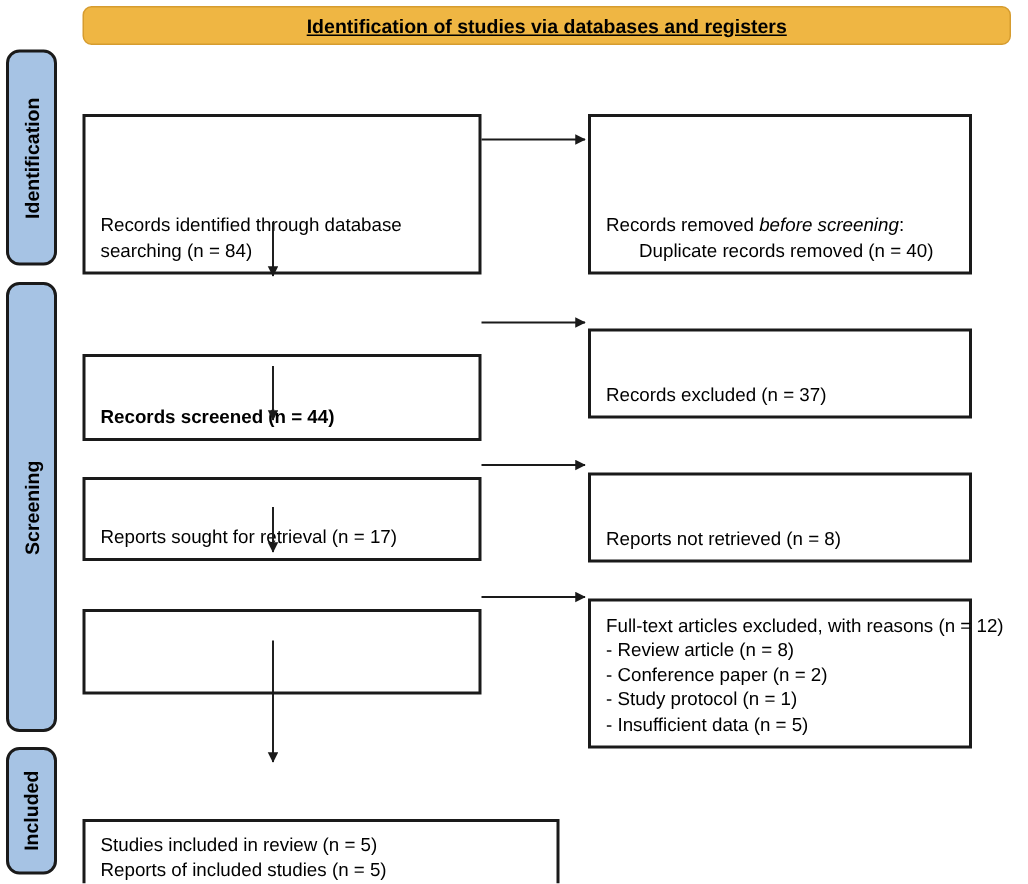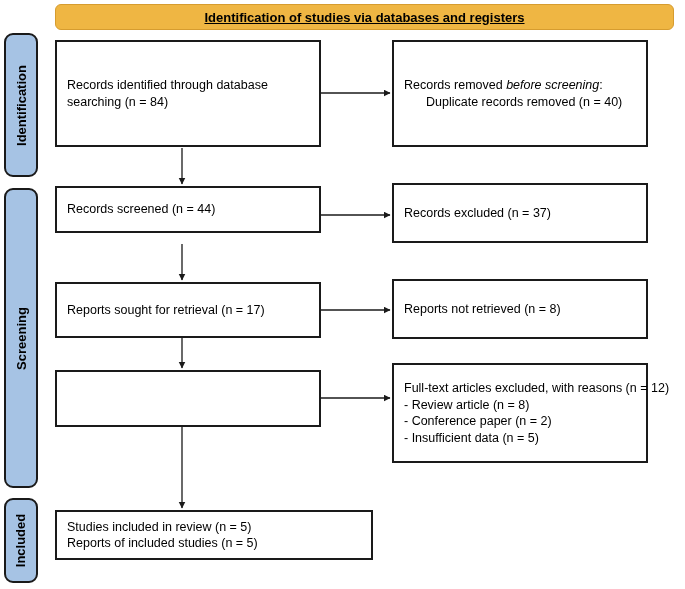--- a/index.html
+++ b/index.html
@@ -40,28 +40,29 @@
   .stage-identification { top: 33px;  height: 144px; }
   .stage-screening      { top: 188px; height: 300px; }
   .stage-included       { top: 498px; height: 85px;  }
   .fbox {
     position: absolute;
     background: #fff;
     border: 2px solid var(--box-border, #1A1A1A);
     box-sizing: border-box;
     font-size: 12.5px;
     line-height: 1.32;
-    display: flex; flex-direction: column; justify-content: center;
+    display: flex; flex-direction: column; justify-content: flex-end;
     padding: 6px 10px;
+    margin-top: 36px;
   }
   .col-left  { left: 55px;  width: 266px; }
   .col-right { left: 392px; width: 256px; }
   .box-identified     { top: 40px;  height: 107px; }
   .box-removed        { top: 40px;  height: 107px; }
-  .box-screened       { top: 186px; height: 47px;  }
+  .box-screened       { top: 200px; height: 58px; font-weight: bold;  }
   .box-excluded       { top: 183px; height: 60px;  }
   .box-sought         { top: 282px; height: 56px;  }
   .box-not-retrieved  { top: 279px; height: 60px;  }
   .box-assessed       { top: 370px; height: 57px;  }
   .box-fulltext       { top: 363px; height: 100px; }
   .box-included-final { top: 510px; height: 50px; width: 318px; }
   .indent { padding-left: 22px; }
   .nowrap { white-space: nowrap; }
   .arrow-layer {
     position: absolute; left: 0; top: 0;
@@ -121,20 +122,21 @@
   </div>
 
   <div class="fbox col-left box-assessed">
     <div></div>
   </div>
 
   <div class="fbox col-right box-fulltext">
     <div class="nowrap">Full-text articles excluded, with reasons (n = 12)</div>
     <div>- Review article (n = 8)</div>
     <div>- Conference paper (n = 2)</div>
+    <div>- Study protocol (n = 1)</div>
     <div>- Insufficient data (n = 5)</div>
   </div>
 
   <div class="fbox col-left box-included-final">
     <div>Studies included in review (n = 5)</div>
     <div>Reports of included studies (n = 5)</div>
   </div>
 
   <svg class="arrow-layer" width="685" height="589" viewBox="0 0 685 589" xmlns="http://www.w3.org/2000/svg">
     <defs>

